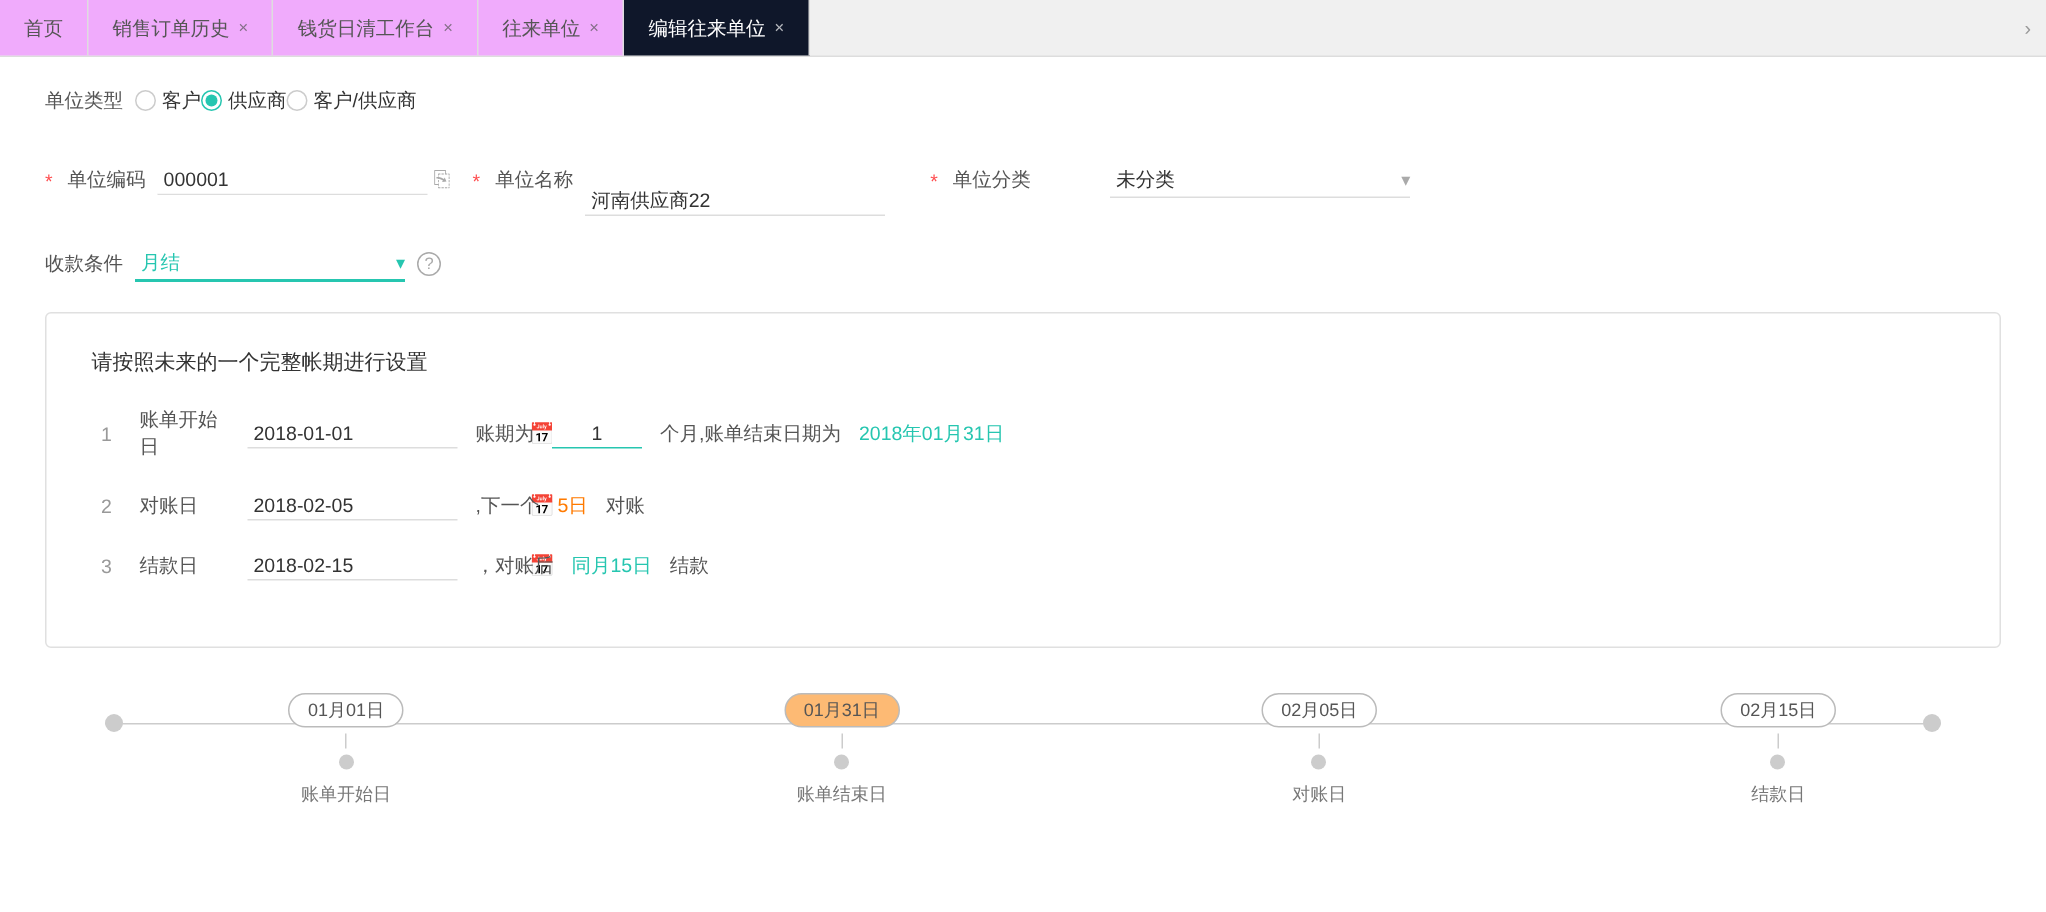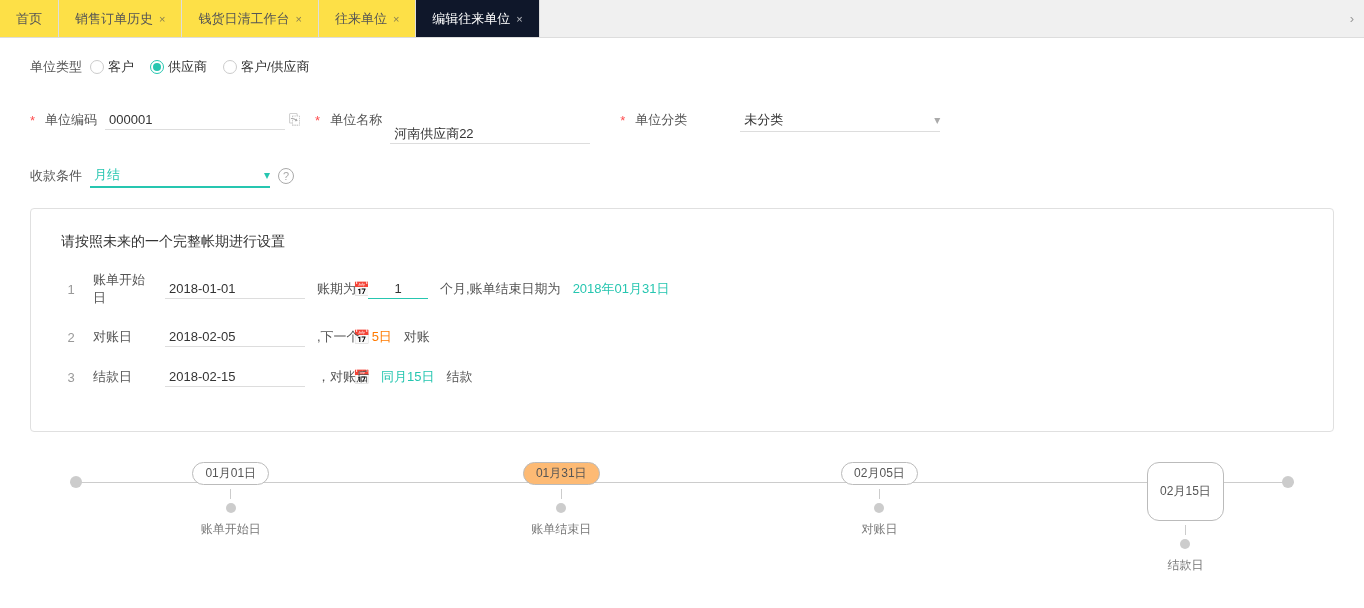--- a/index.html
+++ b/index.html
@@ -15,21 +15,21 @@
     }
     .tab-item {
       display: flex;
       align-items: center;
       padding: 0 16px;
       height: 100%;
       cursor: pointer;
       font-size: 13px;
       color: #555;
       border-right: 1px solid #ddd;
-      background: #fde047;
+      background: #f0abfc;
       gap: 6px;
       white-space: nowrap;
     }
     .tab-item.active {
       background: #0f172a;
       color: #fff;
     }
     .tab-close {
       font-size: 11px;
       opacity: 0.7;
@@ -69,21 +69,20 @@
       white-space: nowrap;
       font-size: 13px;
     }
     .required-star {
       color: #ff4d4f;
       margin-right: 2px;
     }
     .radio-group {
       display: flex;
       align-items: flex-start;
-      gap: 16px;
     }
     .radio-item {
       display: flex;
       align-items: center;
       gap: 4px;
       cursor: pointer;
     }
     .radio-circle {
       width: 14px;
       height: 14px;
@@ -409,21 +408,21 @@
       </div>
 
       <div style="position:absolute; left:63%; top:0; display:flex; flex-direction:column; align-items:center; gap:4px;">
         <div style="border:1px solid #bbb;border-radius:12px;padding:2px 12px;font-size:12px;color:#555;background:#fff;white-space:nowrap;">02月05日</div>
         <div style="width:1px;height:10px;background:#ccc;"></div>
         <div style="width:10px;height:10px;border-radius:50%;background:#ccc;"></div>
         <div style="font-size:12px;color:#777;margin-top:4px;white-space:nowrap;">对账日</div>
       </div>
 
       <div style="position:absolute; left:88%; top:0; display:flex; flex-direction:column; align-items:center; gap:4px;">
-        <div style="border:1px solid #bbb;border-radius:12px;padding:20px 12px;font-size:12px;color:#555;background:#fff;white-space:nowrap;">02月15日</div>
+        <div style="border:1px solid #bbb;border-radius:12px;padding:2px 12px;font-size:12px;color:#555;background:#fff;white-space:nowrap;">02月15日</div>
         <div style="width:1px;height:10px;background:#ccc;"></div>
         <div style="width:10px;height:10px;border-radius:50%;background:#ccc;"></div>
         <div style="font-size:12px;color:#777;margin-top:4px;white-space:nowrap;">结款日</div>
       </div>
     </div>
   </div>
 
 </div>
 
 </body></html>

